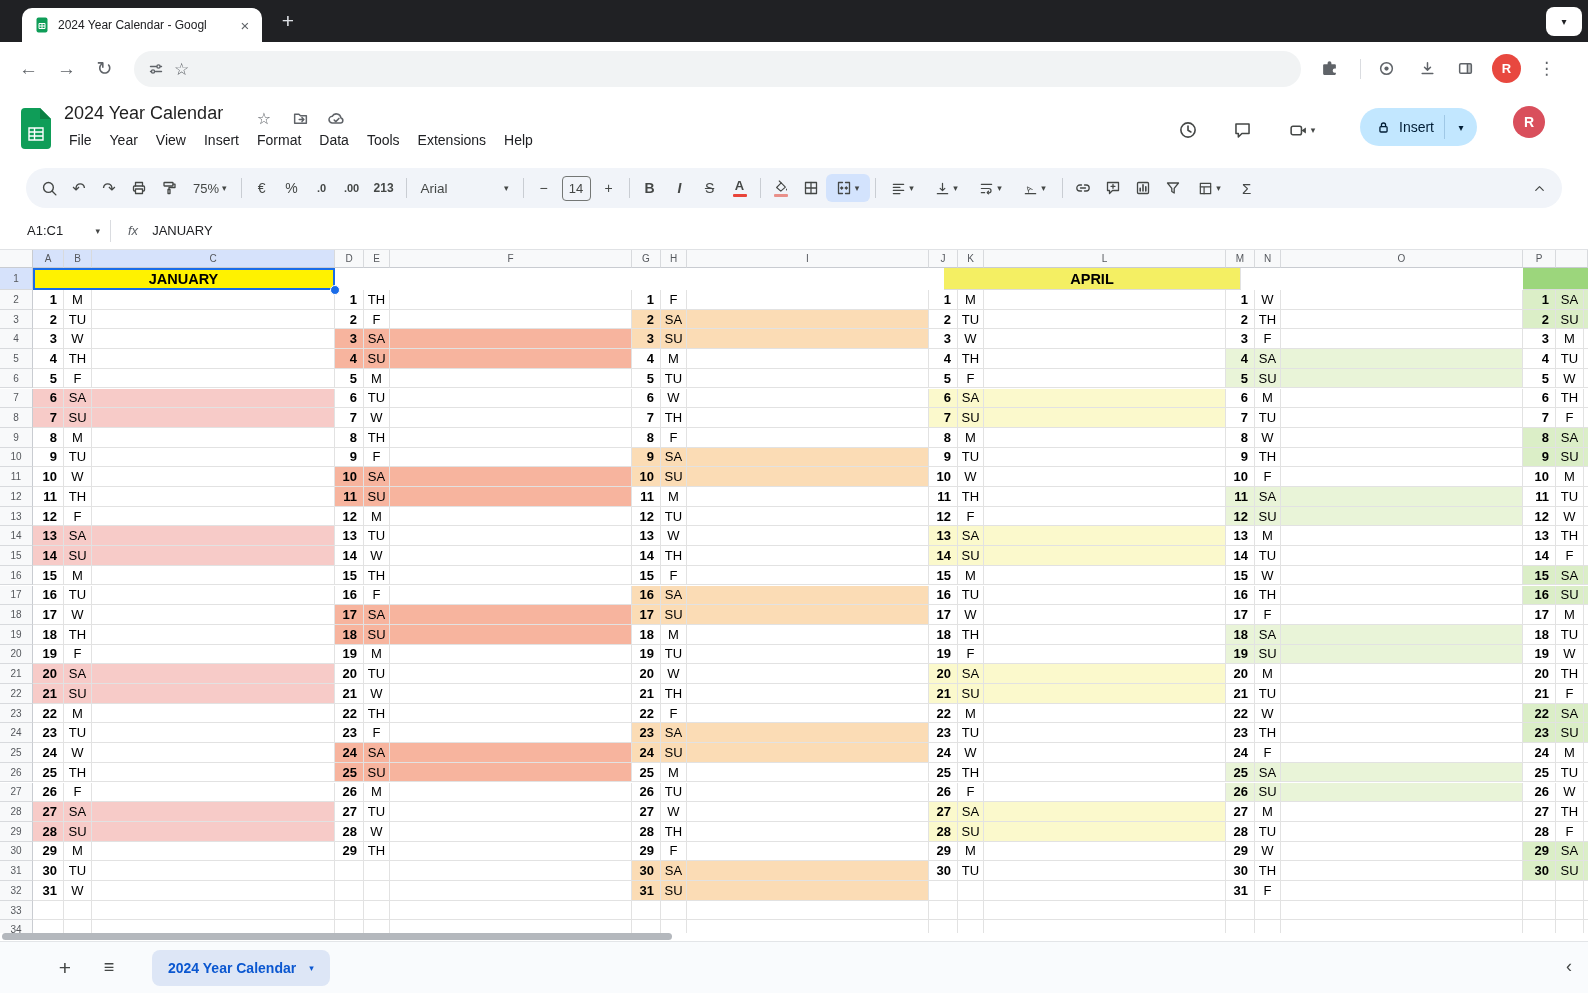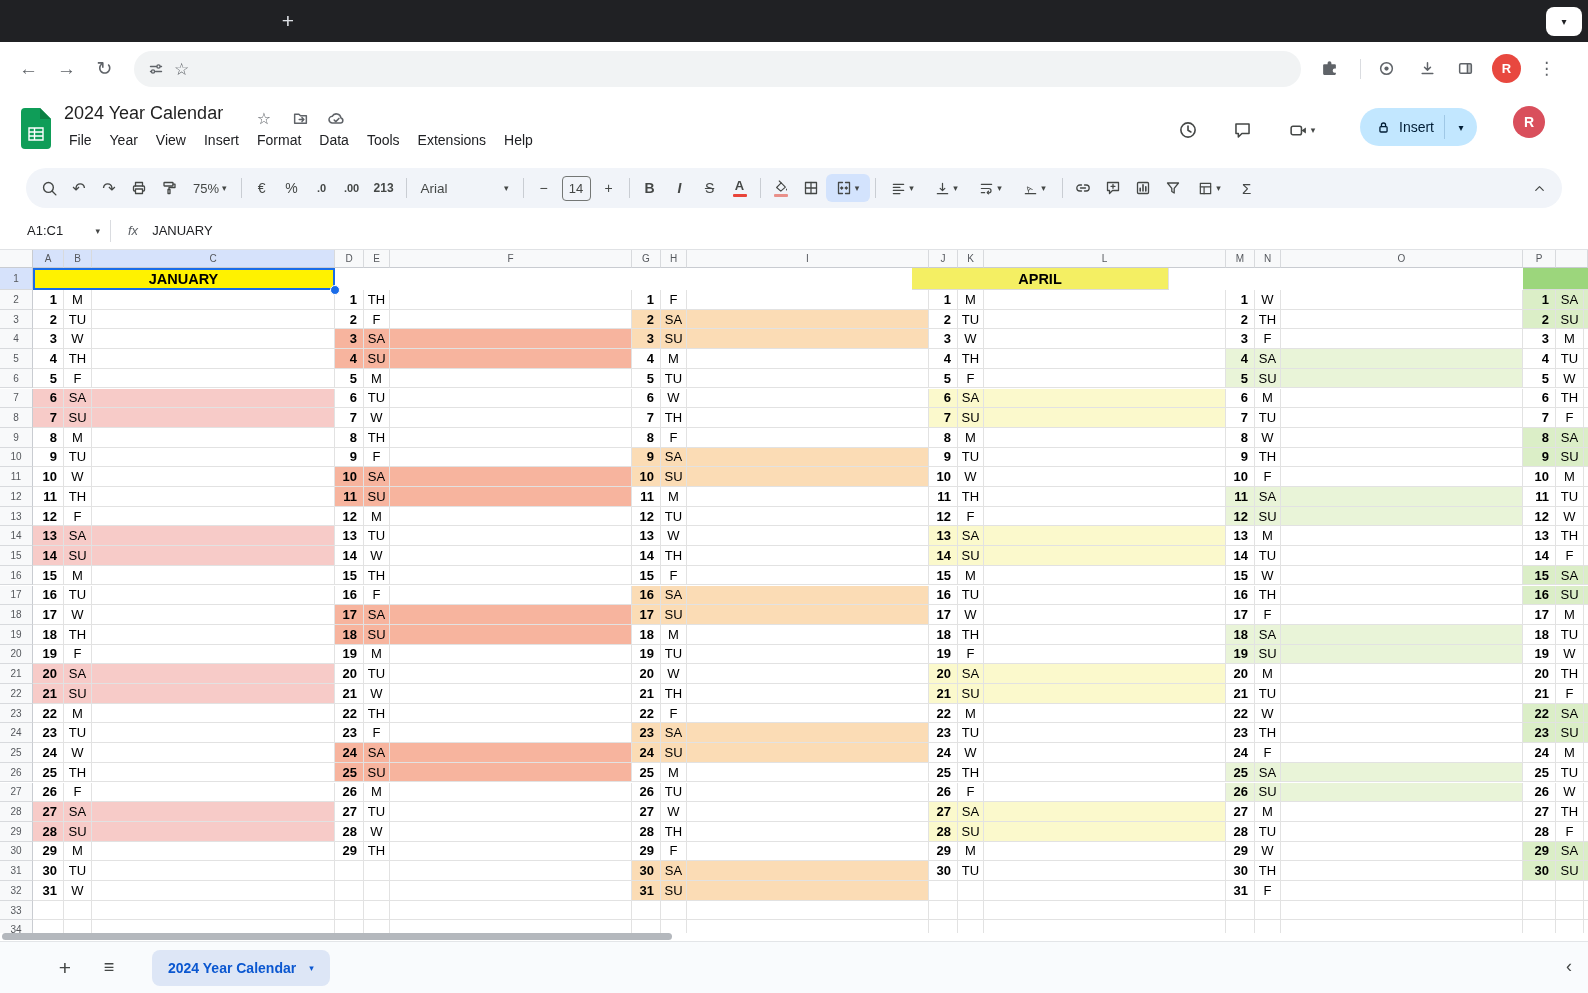--- a/index.html
+++ b/index.html
@@ -102,20 +102,30 @@
     padding:0 16px;color:#0b57d0;font-weight:700;font-size:14px;}
   #active-sheet-tab .dd{color:#0b57d0;font-size:9px;}
   #panel-collapse{position:absolute;right:16px;top:14px;font-size:18px;color:#444746;}
 </style>
 </head>
 <body>
 
 <div id="app">
 
   <div id="tabstrip">
+    <div id="browser-tab">
+      <span>
+        <svg width="16" height="16" viewBox="0 0 16 16">
+            <rect x="2.5" y="0.5" width="11" height="15" rx="2" fill="#0f9d58"></rect>
+            <path d="M5 6.5h6v5H5zM5 9h6M8 6.5v5" stroke="#fff" stroke-width="1" fill="none"></path>
+          </svg>
+      </span>
+      <span class="tab-title">2024 Year Calendar - Googl</span>
+      <span class="tab-close">×</span>
+    </div>
     <span id="newtab-btn">+</span>
     <div id="tabstrip-chevron">▾</div>
   </div>
 
   <div id="navbar">
     <span class="nav-ic" style="left:12px;">←</span>
     <span class="nav-ic" style="left:50px;">→</span>
     <span class="nav-ic" style="left:88px;">↻</span>
 
     <div id="omnibox">
@@ -430,21 +440,21 @@
       <div class="rh" style="top:512.8px;height:19.7px">26</div>
       <div class="rh" style="top:532.5px;height:19.7px">27</div>
       <div class="rh" style="top:552.1999999999999px;height:19.7px">28</div>
       <div class="rh" style="top:571.9px;height:19.7px">29</div>
       <div class="rh" style="top:591.6px;height:19.7px">30</div>
       <div class="rh" style="top:611.3px;height:19.7px">31</div>
       <div class="rh" style="top:631px;height:19.7px">32</div>
       <div class="rh" style="top:650.6999999999999px;height:19.7px">33</div>
       <div class="rh" style="top:670.4px;height:19.7px">34</div>
       <div class="mh" style="left:33px;width:302px;background:#fff200">JANUARY</div>
-      <div class="mh" style="left:912px;width:257px;background:#f4ef63">APRIL</div>
+      <div class="mh" style="left:944px;width:297px;background:#f4ef63">APRIL</div>
       <div class="mh" style="left:1523px;width:304px;background:#9cd67c">JUNE</div>
       <div class="cell cnum" style="left:33px;top:40px;width:31px;background:#fff">1</div>
       <div class="cell cab" style="left:64px;top:40px;width:28px;background:#fff">M</div>
       <div class="cell" style="left:92px;top:40px;width:243px;background:#fff"></div>
       <div class="cell cnum" style="left:335px;top:40px;width:29px;background:#fff">1</div>
       <div class="cell cab" style="left:364px;top:40px;width:26px;background:#fff">TH</div>
       <div class="cell" style="left:390px;top:40px;width:242px;background:#fff"></div>
       <div class="cell cnum" style="left:632px;top:40px;width:29px;background:#fff">1</div>
       <div class="cell cab" style="left:661px;top:40px;width:26px;background:#fff">F</div>
       <div class="cell" style="left:687px;top:40px;width:242px;background:#fff"></div>

